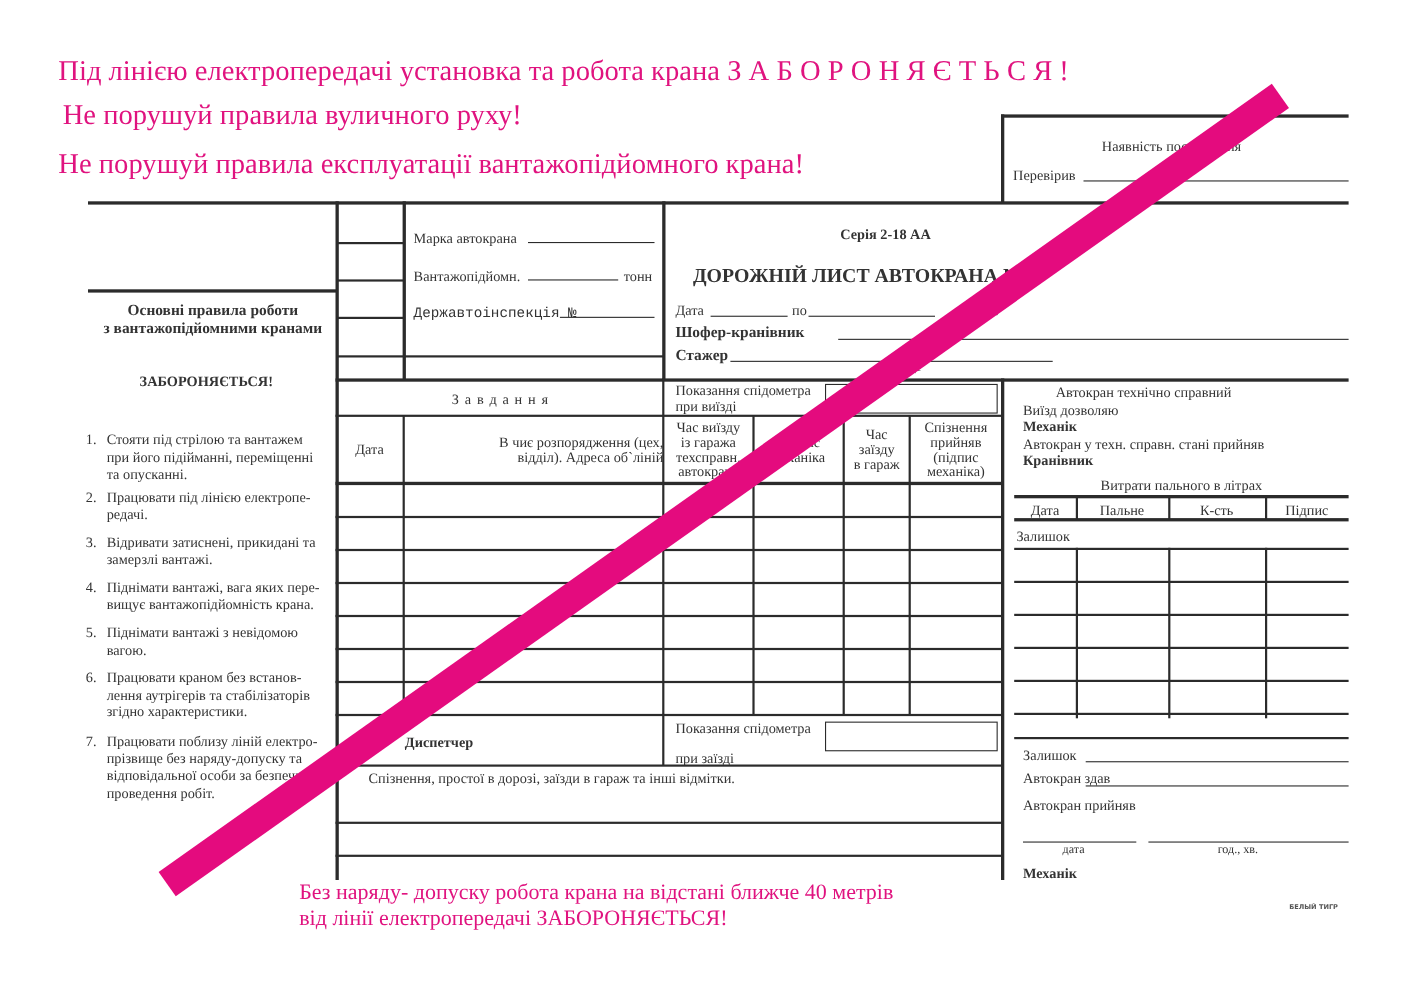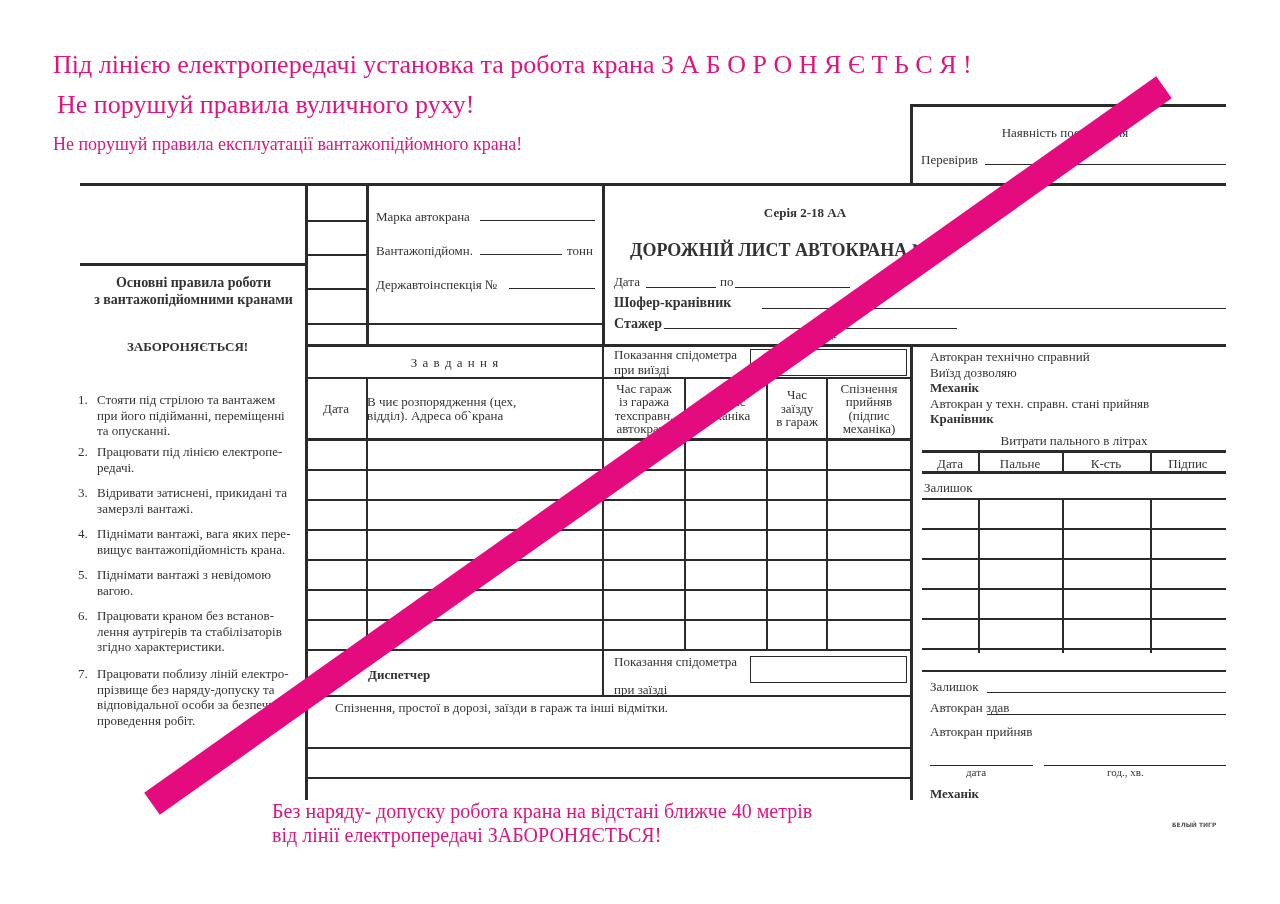--- a/index.html
+++ b/index.html
@@ -11,21 +11,21 @@
   .b{font-weight:bold;}
   .c{text-align:center;}
   .uline{position:absolute;height:1px;background:#2b2b2b;}
   .box{position:absolute;border:1.5px solid #2b2b2b;background:#fff;}
 </style>
 </head>
 <body>
 
 <div class="abs pink" style="left:53px;top:50px;font-size:26px;">Під лінією електропередачі установка та робота крана З А Б О Р О Н Я Є Т Ь С Я !</div>
 <div class="abs pink" style="left:57px;top:90px;font-size:26px;">Не порушуй правила вуличного руху!</div>
-<div class="abs pink" style="left:53px;top:134px;font-size:18px;">Не порушуй правила експлуатації вантажопідйомного крана!</div>
+<div class="abs pink" style="left:53px;top:134px;font-size:26px;">Не порушуй правила експлуатації вантажопідйомного крана!</div>
 
 <div class="hl" style="left:910px;top:104px;width:316px;height:3px;"></div>
 <div class="hl" style="left:910px;top:104px;width:3px;height:80px;"></div>
 <div class="t c" style="left:960px;top:125px;width:210px;">Наявність посвідчення</div>
 <div class="t" style="left:921px;top:152px;">Перевірив</div>
 <div class="uline" style="left:985px;top:164px;width:241px;"></div>
 
 <div class="hl" style="left:80px;top:183px;width:1146px;height:3px;"></div>
 
 <div class="hl" style="left:80px;top:263px;width:227px;height:3px;"></div>
@@ -80,21 +80,21 @@
 <div class="hl" style="left:307px;top:220px;width:60px;height:1.5px;"></div>
 <div class="hl" style="left:307px;top:254px;width:60px;height:1.5px;"></div>
 <div class="hl" style="left:307px;top:288px;width:60px;height:1.5px;"></div>
 <div class="hl" style="left:307px;top:323px;width:297px;height:1.5px;"></div>
 
 <div class="t" style="left:376px;top:209px;">Марка автокрана</div>
 <div class="uline" style="left:480px;top:220px;width:115px;"></div>
 <div class="t" style="left:376px;top:243px;">Вантажопідйомн.</div>
 <div class="uline" style="left:480px;top:254px;width:82px;"></div>
 <div class="t" style="left:567px;top:243px;">тонн</div>
-<div class="t" style="left:376px;top:277px;">Державтоінспекція №</div>
+<div class="t" style="left:376px;top:277px;font-family:Liberation Mono, monospace;">Державтоінспекція №</div>
 <div class="uline" style="left:509px;top:288px;width:86px;"></div>
 
 <div class="hl" style="left:602px;top:183px;width:3px;height:162px;"></div>
 
 <div class="t b c" style="left:700px;top:205px;width:210px;">Серія 2-18 АА</div>
 <div class="t b" style="left:630px;top:240px;font-size:18px;">ДОРОЖНІЙ ЛИСТ АВТОКРАНА  №</div>
 <div class="t" style="left:614px;top:274px;">Дата</div>
 <div class="uline" style="left:646px;top:287px;width:70px;"></div>
 <div class="t" style="left:720px;top:274px;">по</div>
 <div class="uline" style="left:735px;top:287px;width:115px;"></div>
@@ -113,26 +113,26 @@
 <div class="hl" style="left:602px;top:344px;width:2px;height:306px;"></div>
 <div class="t" style="left:614px;top:347px;">Показання спідометра</div>
 <div class="t" style="left:614px;top:362px;">при виїзді</div>
 <div class="box" style="left:750px;top:349px;width:155px;height:25px;"></div>
 
 <div class="hl" style="left:305px;top:377px;width:607px;height:2px;"></div>
 <div id="task-headers">
     <div style="position: absolute; left: 305px; top: 401.75px; width: 62px; text-align: center; font-size: 13px; line-height: 13.5px;">
       <div>Дата</div>
     </div>
-    <div style="position: absolute; left: 367px; top: 395px; width: 236px; text-align: left; font-size: 13px; line-height: 13.5px;">
+    <div style="position: absolute; left: 367px; top: 395px; width: 236px; text-align: right; font-size: 13px; line-height: 13.5px;">
       <div>В чиє розпорядження (цех,</div>
-      <div>відділ). Адреса об`крана</div>
+      <div>відділ). Адреса об`ліній</div>
     </div>
     <div style="position: absolute; left: 603px; top: 381.5px; width: 82px; text-align: center; font-size: 13px; line-height: 13.5px;">
-      <div>Час гараж</div>
+      <div>Час виїзду</div>
       <div>із гаража</div>
       <div>техсправн.</div>
       <div>автокрана</div>
     </div>
     <div style="position: absolute; left: 685px; top: 395px; width: 82px; text-align: center; font-size: 13px; line-height: 13.5px;">
       <div>Підпис</div>
       <div>механіка</div>
     </div>
     <div style="position: absolute; left: 767px; top: 388.25px; width: 60px; text-align: center; font-size: 13px; line-height: 13.5px;">
       <div>Час</div>
@@ -173,21 +173,21 @@
 <div class="t" style="left:614px;top:654px;">Показання спідометра</div>
 <div class="t" style="left:614px;top:669px;margin-top:13px;">при заїзді</div>
 <div class="box" style="left:750px;top:656px;width:155px;height:25px;"></div>
 
 <div class="hl" style="left:305px;top:695px;width:607px;height:2px;"></div>
 <div class="t" style="left:335px;top:700px;">Спізнення, простої в дорозі, заїзди в гараж та інші відмітки.</div>
 <div class="hl" style="left:305px;top:747px;width:607px;height:2px;"></div>
 <div class="hl" style="left:305px;top:777px;width:607px;height:2px;"></div>
 
 <div id="right-lines" class="abs" style="left:930px;top:349px;font-size:13px;line-height:15.5px;">
-    <div style="white-space: nowrap;">Автокран технічно справний</div>
+    <div style="white-space: nowrap; text-align: center;">Автокран технічно справний</div>
     <div style="white-space: nowrap;">Виїзд дозволяю</div>
     <div style="font-weight: bold; white-space: nowrap;">Механік</div>
     <div style="white-space: nowrap;">Автокран у техн. справн. стані прийняв</div>
     <div style="font-weight: bold; white-space: nowrap;">Кранівник</div>
   </div>
 <div class="t c" style="left:922px;top:433px;width:304px;">Витрати пального в літрах</div>
 <div class="hl" style="left:922px;top:450px;width:304px;height:3px;"></div>
 <div id="fuel-headers">
     <div style="position: absolute; left: 922px; top: 456px; width: 56px; text-align: center; font-size: 13px;">Дата</div>
     <div style="position: absolute; left: 978px; top: 456px; width: 84px; text-align: center; font-size: 13px;">Пальне</div>

